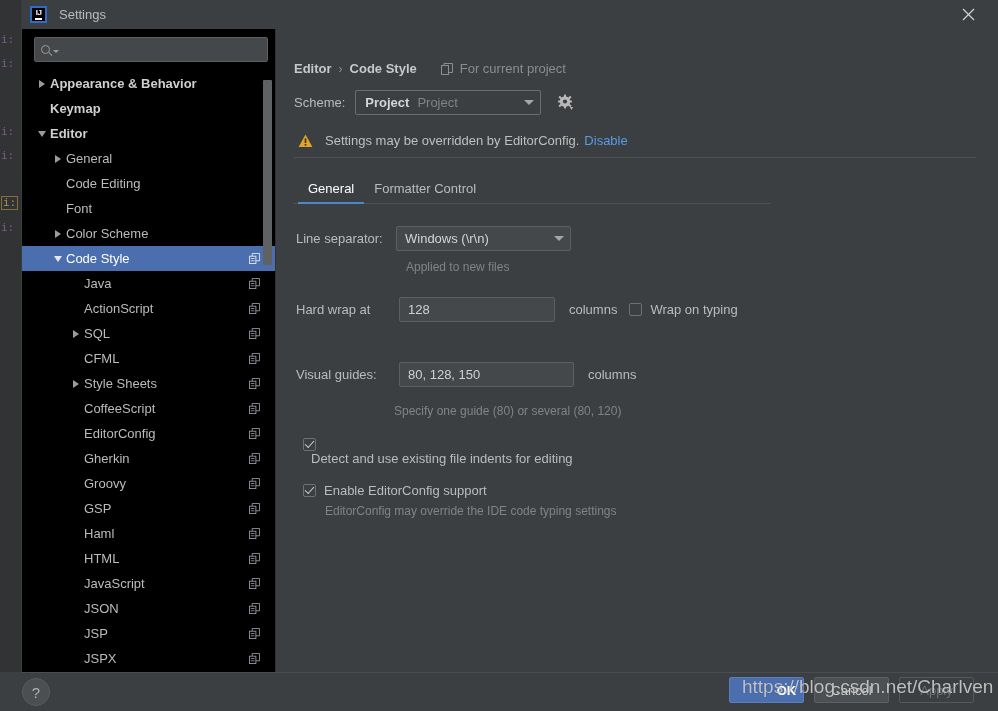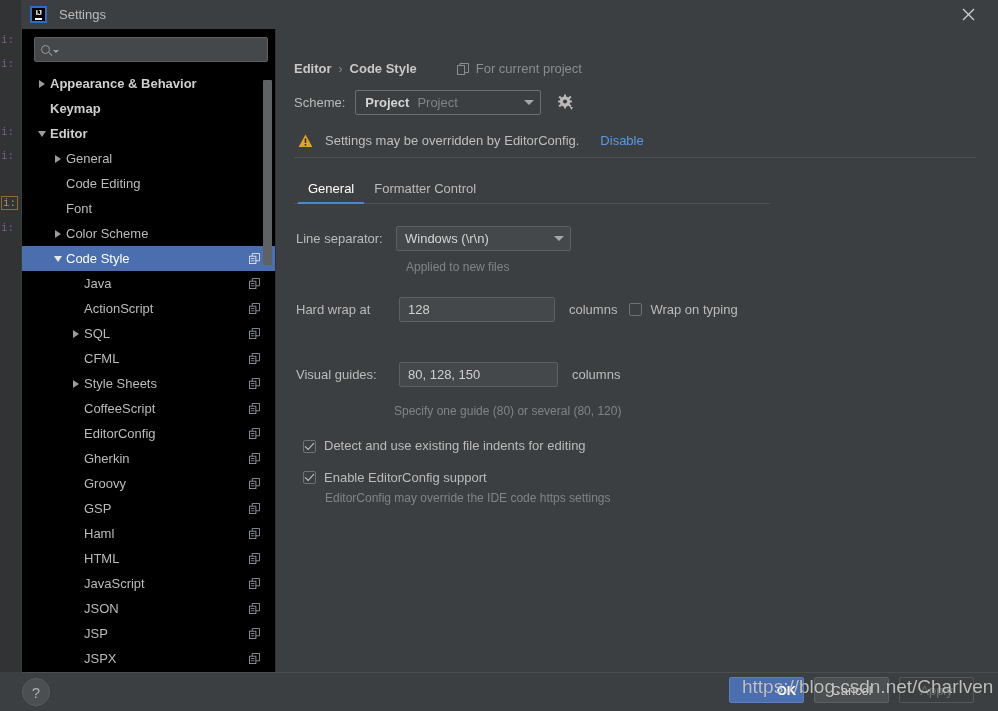--- a/index.html
+++ b/index.html
@@ -183,21 +183,21 @@
     padding: 32px 22px 0 18px;
     min-width: 0;
   }
   #breadcrumb {
     display: flex; align-items: center;
     font-size: 13px;
   }
   .crumb { color: #c8c8c8; font-weight: bold; }
   .crumb-sep { color: #8b8b8b; margin: 0 7px; font-size: 12px; }
   #for-current-project {
-    margin-left: 40px;
+    margin-left: 24px;
     display: flex; align-items: center;
     color: #8a8d8f; font-size: 13px;
   }
 
   #scheme-row {
     margin-top: 14px;
     display: flex; align-items: center;
   }
   #scheme-label { font-size: 13px; color: #bbbbbb; margin-right: 10px; }
   #scheme-combo {
@@ -224,21 +224,21 @@
   }
 
   #warning-row {
     margin-top: 18px;
     display: flex; align-items: center;
     padding-bottom: 9px;
     border-bottom: 1px solid #4f5254;
     padding-left: 4px;
   }
   #warning-text { font-size: 13px; color: #bfbfbf; margin-left: 12px; }
-  #disable-link { color: #5a9ae6; font-size: 13px; cursor: pointer; margin-left: 21px; }
+  #disable-link { color: #5a9ae6; font-size: 13px; cursor: pointer; margin-left: 5px; }
 
   #tabs {
     margin-top: 16px;
     display: flex; align-items: flex-end;
     border-bottom: 1px solid #4f5254;
     height: 30px;
     padding-left: 4px;
     width: 476px;
   }
   .tab {
@@ -299,24 +299,24 @@
     width: 4px; height: 8px;
     border: solid #c9c9c9;
     border-width: 0 1.6px 1.6px 0;
     transform: rotate(42deg) translate(-1px, -1px);
   }
   .cb-label { font-size: 13px; color: #bbbbbb; margin-left: 8px; }
   #wrap-typing { margin-left: 12px; display: flex; align-items: center; cursor: pointer; }
 
   #visual-row { margin-top: 40px; padding-left: 2px; }
   #visual-label { width: 103px; }
-  #visual-input { width: 159px; }
+  #visual-input { width: 175px; }
   #visual-hint { margin-top: 17px; margin-left: 100px; }
 
-  #detect-row { margin-top: 20px; display: flex; align-items: flex-end; padding-left: 9px; cursor: pointer; }
+  #detect-row { margin-top: 20px; display: flex; align-items: flex-start; padding-left: 9px; cursor: pointer; flex-direction: column; }
   #editorconfig-row { margin-top: 17px; display: flex; align-items: center; padding-left: 9px; cursor: pointer; }
   #editorconfig-hint { margin-top: 6px; margin-left: 31px; }
 
   
   #footer {
     height: 39px; flex: 0 0 39px;
     background: #3c3f41;
     position: relative;
     display: flex; align-items: center;
     border-top: 1px solid #4a4d4f;
@@ -719,21 +719,21 @@
 
       <div id="detect-row">
         <span class="cb-box checked"></span>
         <span class="cb-label">Detect and use existing file indents for editing</span>
       </div>
 
       <div id="editorconfig-row">
         <span class="cb-box checked"></span>
         <span class="cb-label">Enable EditorConfig support</span>
       </div>
-      <div class="hint" id="editorconfig-hint">EditorConfig may override the IDE code https settings</div>
+      <div class="hint" id="editorconfig-hint">EditorConfig may override the IDE code typing settings</div>
 
     </div>
   </div>
 
   <div id="footer">
     <div id="help-btn">?</div>
     <div id="footer-buttons">
       <div class="dlg-btn primary">OK</div>
       <div class="dlg-btn normal">Cancel</div>
       <div class="dlg-btn disabled">Apply</div>

